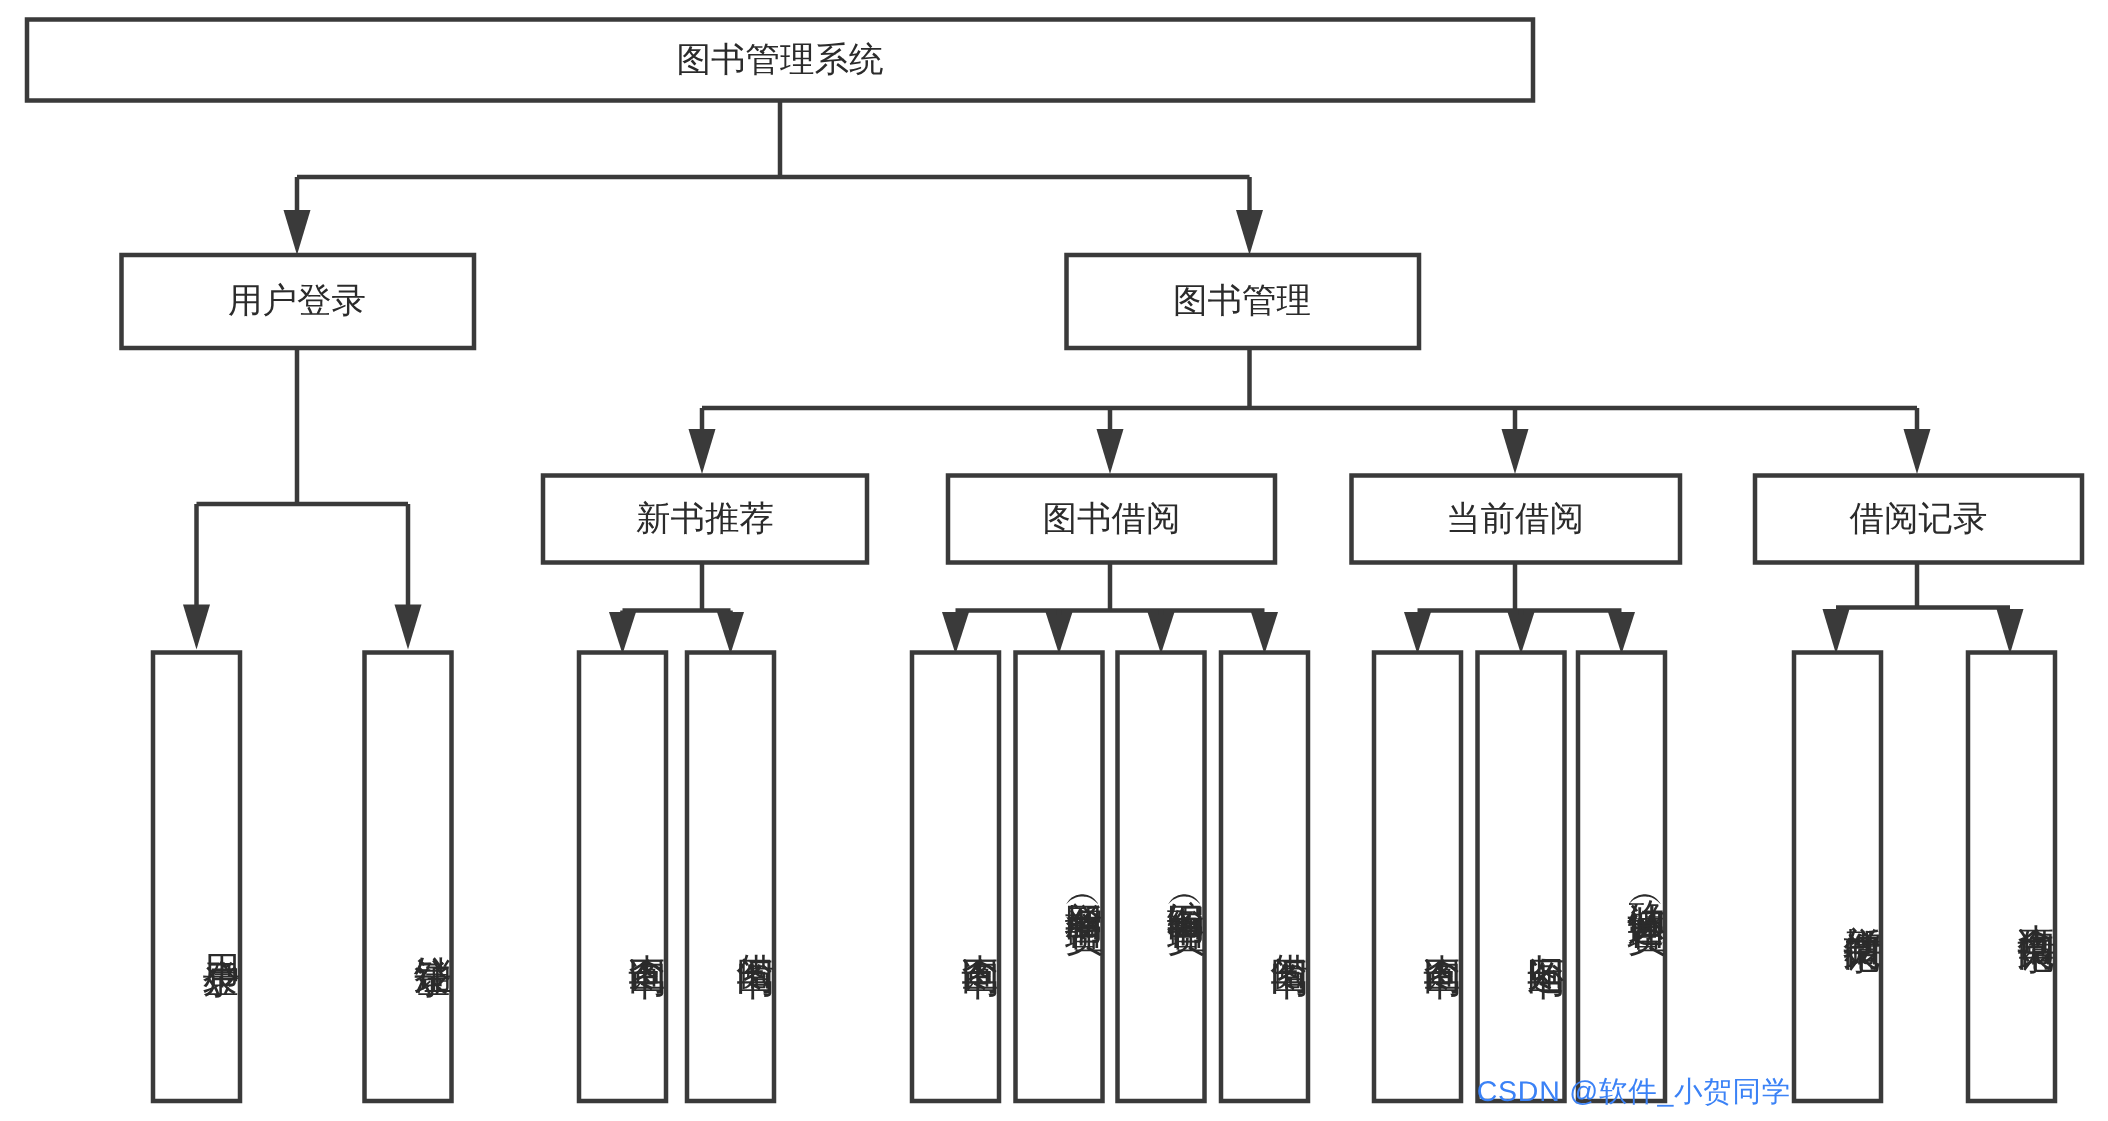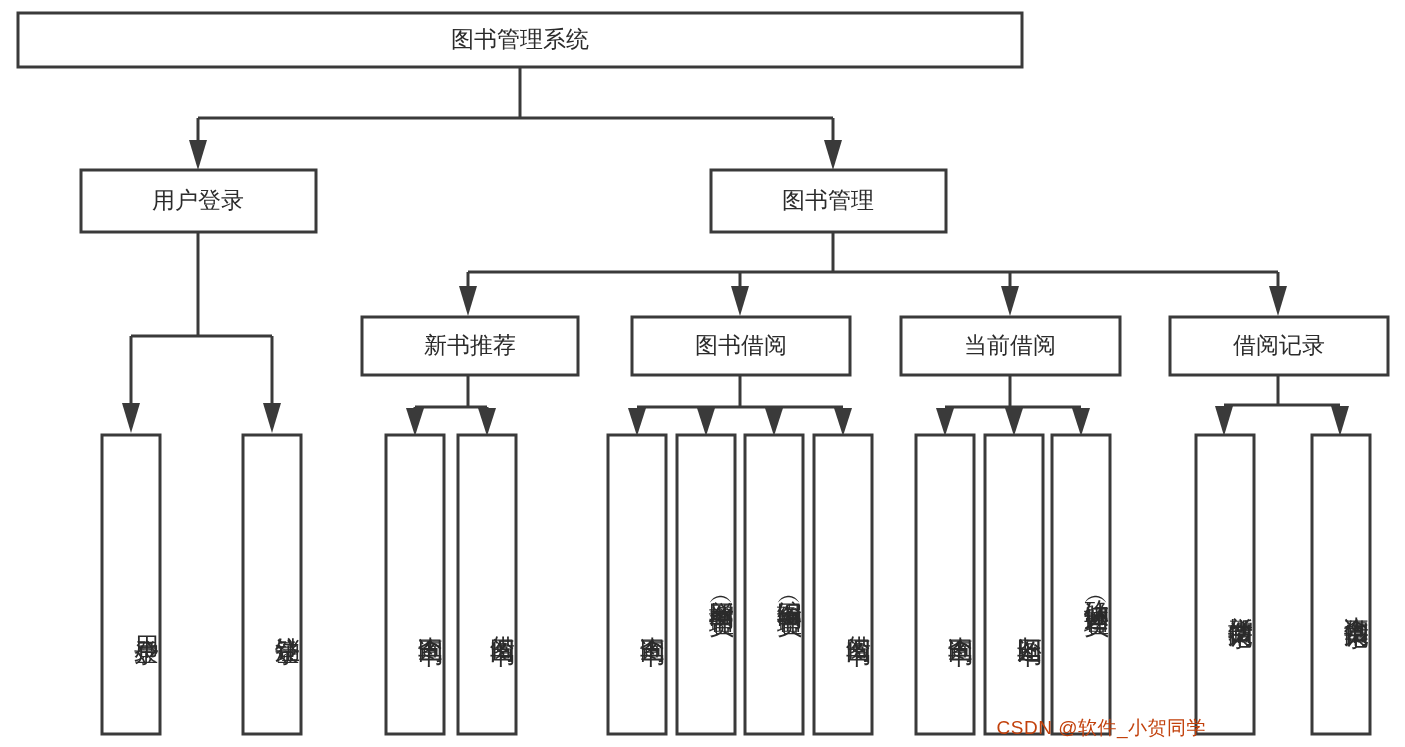--- a/index.html
+++ b/index.html
@@ -66,25 +66,25 @@
     letter-spacing: 2px;
     color: #2b2b2b;
     display: flex;
     align-items: flex-start;
     justify-content: center;
     white-space: nowrap;
     pointer-events: none;
   }
   .watermark {
     position: absolute;
-    right: 8px;
+    right: 20px;
     bottom: 6px;
     font-family: "Liberation Sans", "DejaVu Sans", sans-serif;
     font-size: 19px;
-    color: #c2410c;
+    color: #3b82f6;
     letter-spacing: 0.5px;
     white-space: nowrap;
   }
 </style>
 </head>
 <body>
 
 <div id="diagram-root">
 
   <svg class="diagram-canvas" viewBox="0 0 1405 747">

